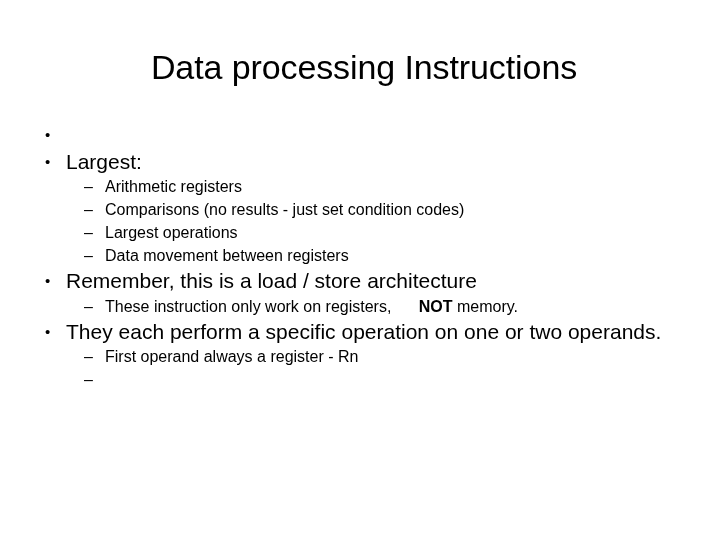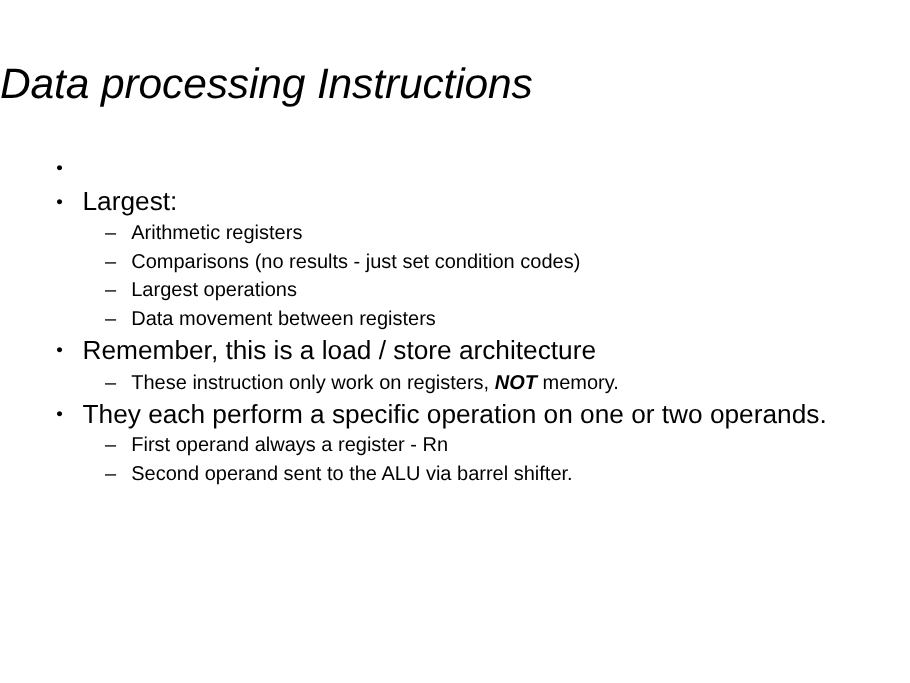--- a/index.html
+++ b/index.html
@@ -19,28 +19,27 @@
     background: #ffffff;
     overflow: hidden;
   }
 
   
   #slide-title {
     position: absolute;
     left: 0;
     top: 46px;
     width: 728px;
-    text-align: left;
+    text-align: center;
     font-size: 34px;
     line-height: 42px;
     font-weight: 400;
     letter-spacing: -0.1px;
     color: #000000;
     white-space: nowrap;
-    font-style: italic;
   }
 
   
   #slide-body {
     position: absolute;
     left: 0;
     top: 122px;
     width: 728px;
   }
 
@@ -85,21 +84,21 @@
     line-height: 23px;
     text-align: left;
     box-sizing: border-box;
   }
   .lvl2 .content {
     flex: 1 1 auto;
   }
 
   .emph-not {
     font-weight: bold;
-    font-style: italic;
+    margin-left: 23px;
   }
 
   .gap-before { margin-top: 1px; }
 </style>
 </head>
 <body>
 
 <div id="slide">
 
   <div id="slide-title">Data processing Instructions</div>
@@ -150,17 +149,16 @@
       <span class="content">They each perform a specific operation on one or two operands.</span>
     </div>
 
     <div class="bullet-row lvl2">
       <span class="marker">–</span>
       <span class="content">First operand always a register - Rn</span>
     </div>
 
     <div class="bullet-row lvl2">
       <span class="marker">–</span>
-      <span class="content">Second operand sent to the ALU via barrel shifter.</span>
     </div>
 
   </div>
 </div>
 
 </body></html>

